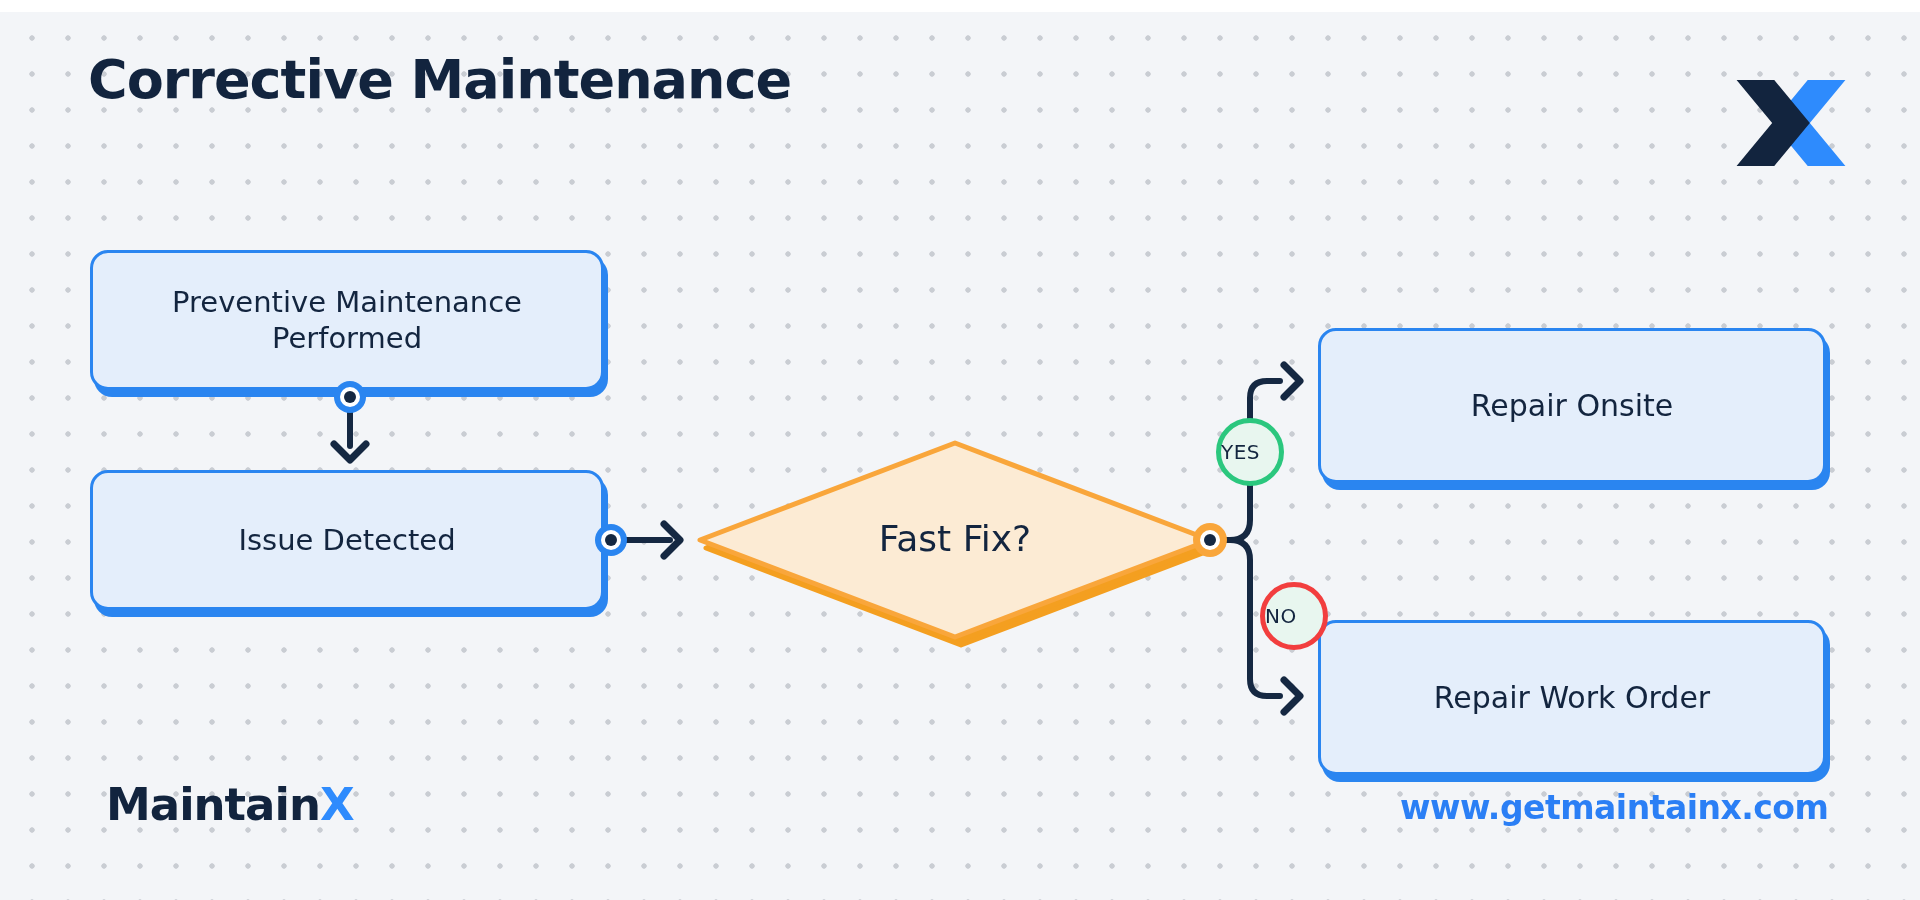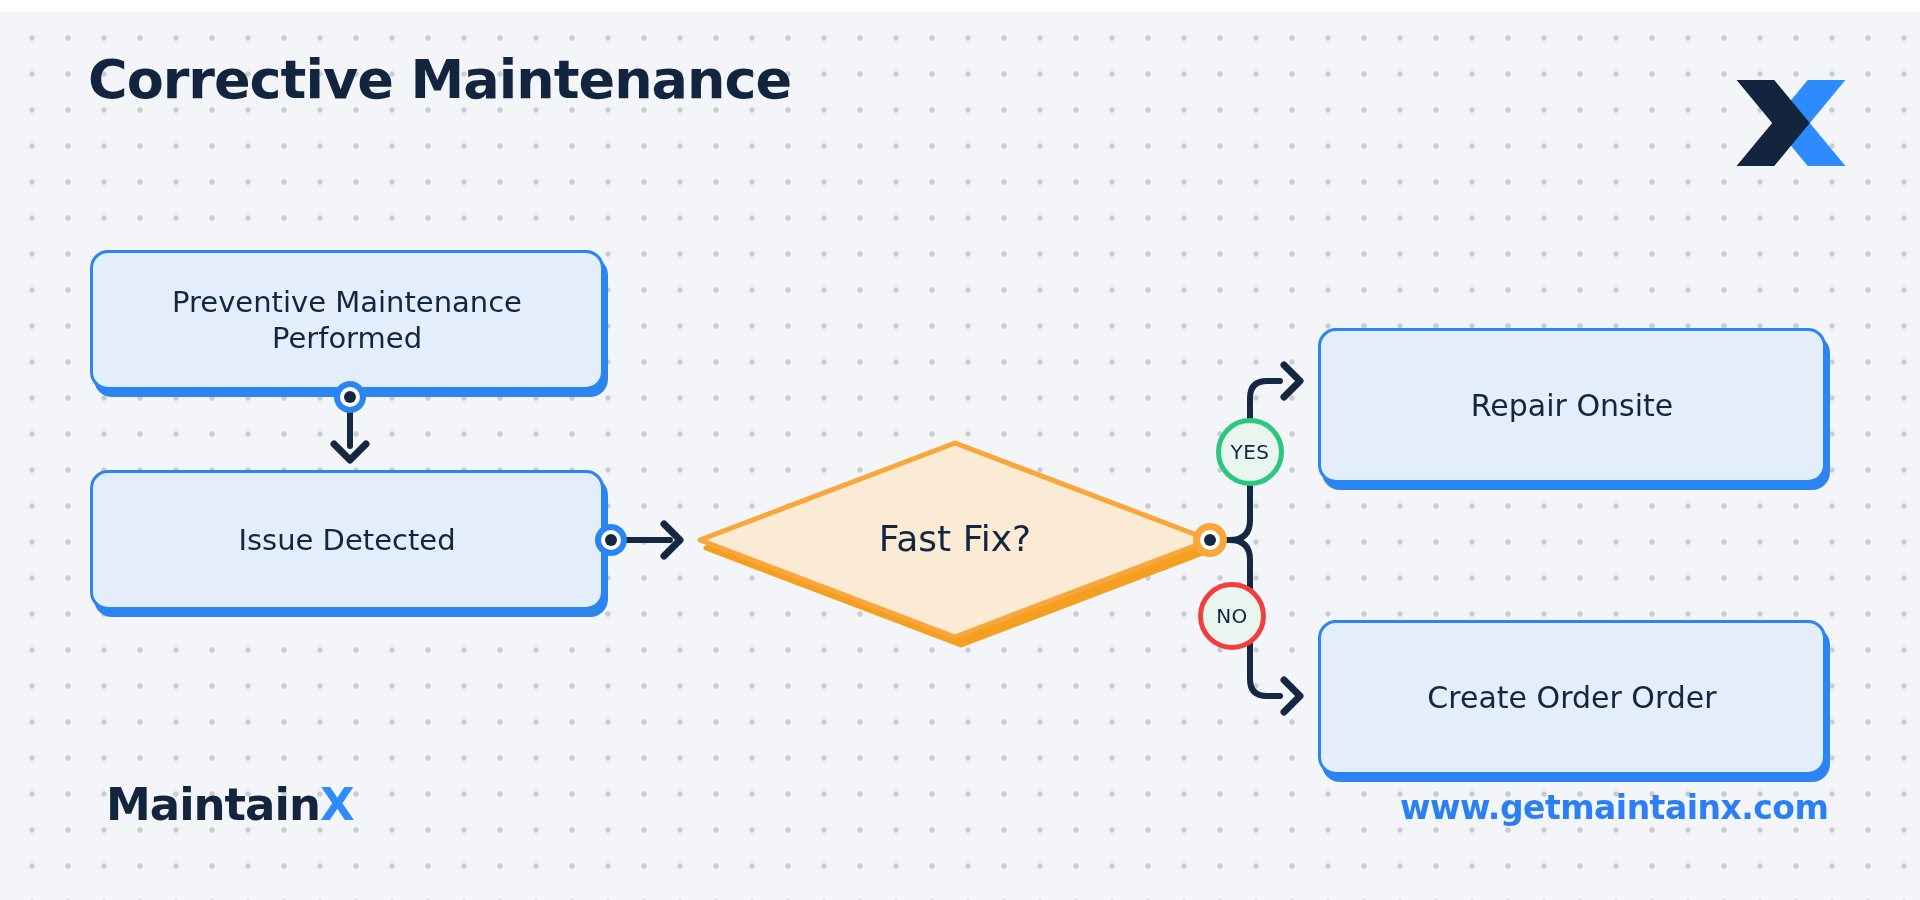--- a/index.html
+++ b/index.html
@@ -33,24 +33,24 @@
   .svg-layer{position:absolute; left:0; top:0; width:1920px; height:900px; z-index:2; pointer-events:none;}
   .flow-line{stroke:var(--line-navy); stroke-width:6; fill:none; stroke-linecap:round; stroke-linejoin:round;}
   .arrow-head{stroke:var(--line-navy); stroke-width:7; fill:none; stroke-linecap:round; stroke-linejoin:round;}
   .diamond-shadow{fill:var(--orange-shadow); stroke:var(--orange-shadow); stroke-width:5; stroke-linejoin:round;}
   .diamond-main{fill:var(--orange-fill); stroke:var(--orange); stroke-width:5; stroke-linejoin:round;}
 
   .decision-label{position:absolute; left:805px; top:518px; width:300px; text-align:center;
     color:var(--navy); font-size:36px; z-index:3;}
 
   .badge{position:absolute; width:68px; height:68px; border-radius:50%; background:var(--badge-fill);
-    display:flex; align-items:center; justify-content:center; color:var(--navy); font-size:20px;
+    display:flex; align-items:center; color:var(--navy); font-size:20px;
     font-weight:500; z-index:3; letter-spacing:0.5px;}
   .badge-yes{left:1216px; top:418px; border:5px solid var(--green);}
-  .badge-no{left:1198px; top:582px; border:5px solid var(--red);}
+  .badge-no{left:1260px; top:582px; border:5px solid var(--red);}
 
   .wordmark{position:absolute; left:86px; top:778px; font-size:45px; font-weight:800;
     color:var(--brand-navy); letter-spacing:-1px; z-index:4;margin-left:20px;}
   .wordmark .x{color:var(--brand-blue);}
   .website{position:absolute; left:1400px; top:788px; width:438px; text-align:left;
     font-size:33px; font-weight:700; color:var(--link-blue); z-index:4; letter-spacing:-0.5px;}
 </style>
 </head>
 <body>
 
@@ -73,21 +73,21 @@
 
   <div class="process node-preventive">
     <span>Preventive Maintenance Performed</span>
   </div>
 
   <div class="process node-repair">
     <span>Repair Onsite</span>
   </div>
 
   <div class="process node-workorder">
-    <span>Create Order Order</span>
+    <span>Repair Work Order</span>
   </div>
 
   <svg class="svg-layer" viewBox="0 0 1920 900">
 
     <polygon class="diamond-shadow" points="706,548 961,451 1216,548 961,645"></polygon>
     <polygon class="diamond-main" points="700,540 955,443 1210,540 955,637"></polygon>
 
     <line class="flow-line" x1="350" y1="400" x2="350" y2="446"></line>
     <path class="arrow-head" d="M334 444 L350 460 L366 444"></path>
 

